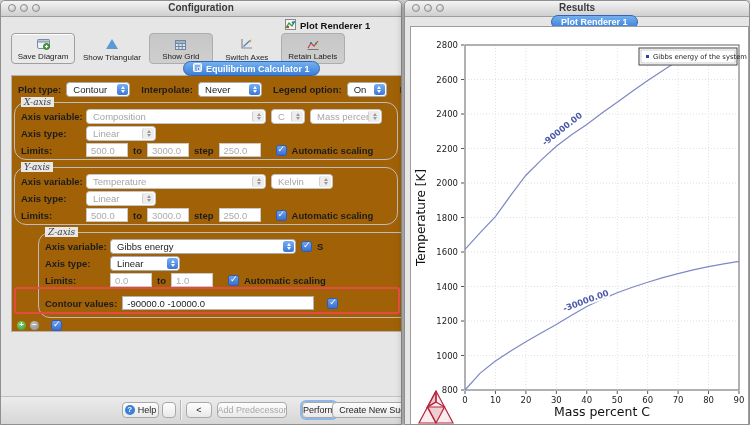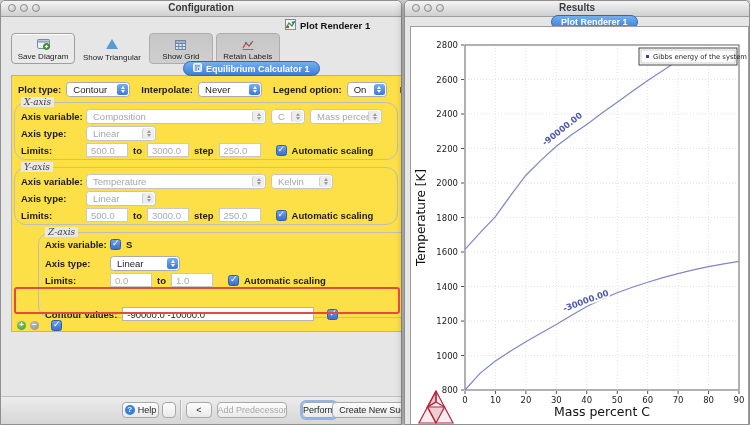--- a/index.html
+++ b/index.html
@@ -36,21 +36,21 @@
   .tbtn.sel{background:#e9e9e9;border:1px solid #9f9f9f;box-shadow:inset 0 1px 0 #fff;}
   .tbtn.pressed{background:linear-gradient(#c6c6c6,#cfcfcf);border:1px solid #adadad;}
   .ticon{height:15px;display:flex;align-items:center;justify-content:center;}
 
   .bluepill{position:absolute;display:flex;align-items:center;gap:4px;
     background:linear-gradient(#74b0ef,#3c7fd9);border:1px solid #2f66b5;border-radius:9px;
     color:#fff;font-size:9px;font-weight:bold;padding:1px 9px;white-space:nowrap;}
   .calcpill{left:182px;top:60px;z-index:5;}
 
   .panel{position:absolute;left:10px;top:74px;width:391px;height:257px;
-    border:1px solid #b2b2b2;background:#fde047;box-sizing:border-box;}
+    border:1px solid #b2b2b2;background:#a16207;box-sizing:border-box;}
 
   .frow{display:flex;align-items:center;}
   .lbl{font-size:9.5px;font-weight:bold;color:#1c1c1c;white-space:nowrap;}
 
   .combo{position:relative;height:15px;background:#fff;border:1px solid #ababab;
     border-radius:3.5px;box-sizing:border-box;display:flex;align-items:center;
     padding:0 15px 0 6px;font-size:9.5px;color:#1c1c1c;white-space:nowrap;overflow:hidden;}
   .stepper{position:absolute;right:1px;top:1px;bottom:1px;width:11px;border-radius:2.5px;
     background:linear-gradient(#79b0f2,#3a77d8);display:flex;flex-direction:column;
     align-items:center;justify-content:center;gap:1px;}
@@ -157,20 +157,30 @@
     <div class="tbtn pressed">
       <span class="ticon">
         <svg width="13" height="12" viewBox="0 0 13 12">
             <rect x="1.5" y="1.5" width="10" height="9" fill="#dbe4ee" stroke="#6f86a0"></rect>
             <path d="M1.5 4.5 h10 M1.5 7.5 h10 M4.8 1.5 v9 M8.2 1.5 v9" stroke="#6f86a0" stroke-width="1"></path>
             <rect x="1.5" y="1.5" width="10" height="3" fill="#9fb4cc" stroke="#6f86a0"></rect>
           </svg>
       </span>
       <span class="tlabel">Show Grid</span>
     </div>
+    <div class="tbtn">
+      <span class="ticon">
+        <svg width="14" height="12" viewBox="0 0 14 12">
+            <path d="M2 1 V10 H12" stroke="#8a8a8a" fill="none" stroke-width="1.2"></path>
+            <path d="M3.5 8.5 L10 2.5" stroke="#4a7fc0" stroke-width="1.2"></path>
+            <polygon points="11.5,1 9,3.5 11,4.5" fill="#e0a23a"></polygon>
+          </svg>
+      </span>
+      <span class="tlabel">Switch Axes</span>
+    </div>
     <div class="tbtn pressed">
       <span class="ticon">
         <svg width="14" height="12" viewBox="0 0 14 12">
             <path d="M1.5 10.5 h11" stroke="#777"></path>
             <path d="M2 9 L5 4 L8 7 L12 2" stroke="#c8453c" fill="none" stroke-width="1.2"></path>
             <circle cx="5" cy="4" r="1.1" fill="#3a6fd0"></circle>
             <circle cx="10" cy="4.5" r="1.1" fill="#3a9a3f"></circle>
           </svg>
       </span>
       <span class="tlabel">Retain Labels</span>
@@ -316,20 +326,27 @@
           </div>
         <span class="cb" style="margin-left:10px;"></span>
         <span class="lbl">Automatic scaling</span>
       </div>
     </div>
 
     <div class="groupbox" style="top:156px;height:86px;margin-left:24px;">
       <span class="gtitle">Z-axis</span>
       <div class="grow" style="top:6px;padding-left:6px;gap:5px;">
         <span class="lbl" style="width:60px;">Axis variable:</span>
+        <div class="combo" style="width:186px;">
+          <span>Gibbs energy</span>
+          <span class="stepper">
+              <i class="up"></i>
+              <i class="dn"></i>
+            </span>
+        </div>
         <span class="cb"></span>
         <span class="lbl">S</span>
       </div>
       <div class="grow" style="top:23px;padding-left:6px;gap:5px;">
         <span class="lbl" style="width:60px;">Axis type:</span>
         <div class="combo" style="width:70px;">
           <span>Linear</span>
           <span class="stepper">
               <i class="up"></i>
               <i class="dn"></i>
@@ -341,21 +358,21 @@
         <div class="tfield dis" style="width:42px;">
             <span>0.0</span>
           </div>
         <span class="lbl">to</span>
         <div class="tfield dis" style="width:42px;text-align:right;">
             <span>1.0</span>
           </div>
         <span class="cb" style="margin-left:10px;"></span>
         <span class="lbl">Automatic scaling</span>
       </div>
-      <div class="grow" style="top:74px;padding-left:6px;gap:5px;">
+      <div class="grow" style="top:63px;padding-left:6px;gap:5px;">
         <span class="lbl">Contour values:</span>
         <div class="tfield" style="width:192px;">
             <span>-90000.0 -10000.0</span>
           </div>
         <span class="cb" style="margin-left:8px;"></span>
       </div>
     </div>
 
     <div class="redbox"></div>
 

